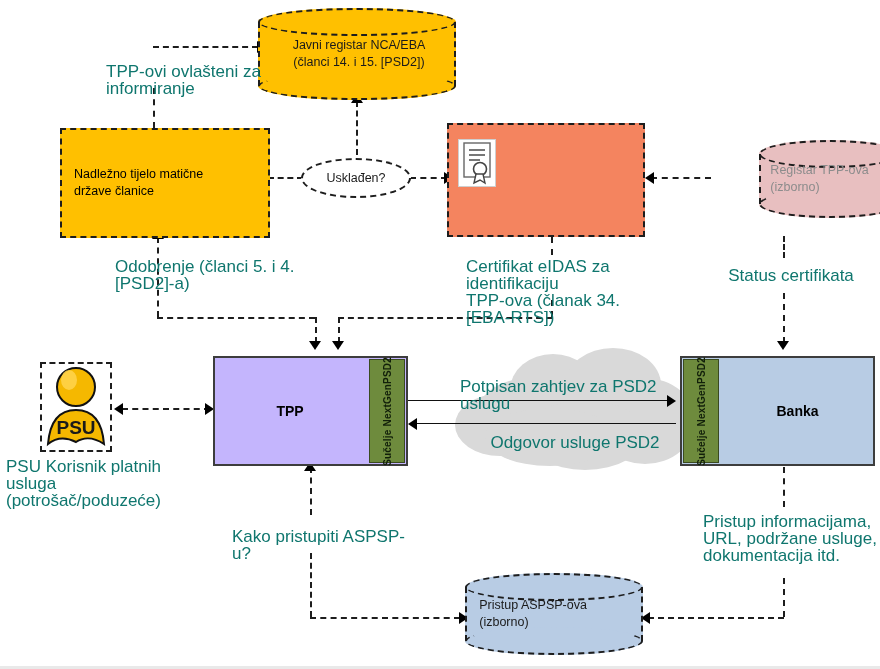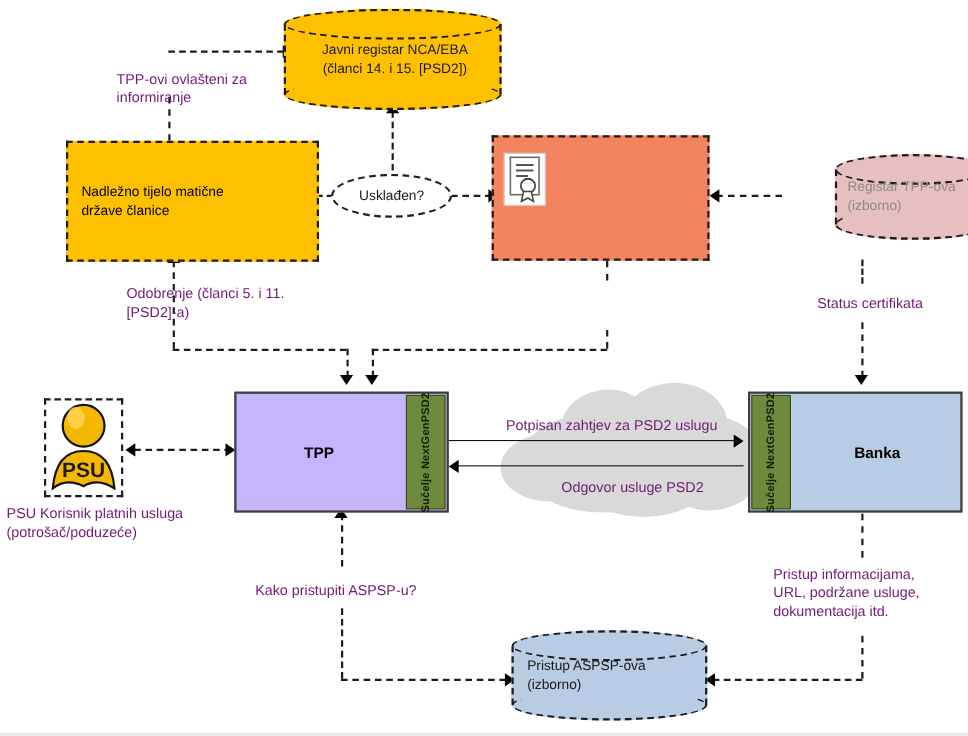--- a/index.html
+++ b/index.html
@@ -1,18 +1,18 @@
 <!DOCTYPE html>
 <html><head>
 <meta charset="utf-8">
 <style>
   html,body{margin:0;padding:0;background:#ffffff;}
   body{font-family:"Liberation Sans", sans-serif;}
   #stage{position:relative;width:880px;height:669px;background:#ffffff;overflow:hidden;}
-  .lbl{position:absolute;font-size:13px;line-height:17px;color:#701a75;white-space:pre-line;}
+  .lbl{position:absolute;font-size:17px;line-height:17px;color:#0f766e;white-space:pre-line;}
 
   
   .cyl{position:absolute;}
   .cyl .body{position:absolute;left:0;right:0;top:14px;bottom:14px;border-left:2px dashed #1d1d1d;border-right:2px dashed #1d1d1d;}
   .cyl .bot{position:absolute;left:0;right:0;bottom:0;height:28px;border:2px dashed #1d1d1d;border-radius:50%;box-sizing:border-box;border-top-color:transparent;}
   .cyl .fillbody{position:absolute;left:0;right:0;top:14px;bottom:14px;}
   .cyl .filltop{position:absolute;left:0;right:0;top:0;height:28px;border-radius:50%;}
   .cyl .fillbot{position:absolute;left:0;right:0;bottom:0;height:28px;border-radius:50%;}
   .cyl .cap{position:absolute;left:0;right:0;top:0;height:28px;border:2px dashed #1d1d1d;border-radius:50%;box-sizing:border-box;}
   .cyl .txt{position:absolute;left:8%;right:6%;top:50%;transform:translateY(-50%);font-size:12.5px;line-height:17px;white-space:pre-line;}
@@ -112,21 +112,21 @@
     <div class="fillbody" style="background:#FFC000;"></div>
     <div class="fillbot" style="background:#FFC000;"></div>
     <div class="filltop" style="background:#FFC000;"></div>
     <div class="body"></div>
     <div class="bot"></div>
     <div class="cap"></div>
     <div class="txt ctr" style="color:#1a1a1a;display:block;text-align:center;">Javni registar NCA/EBA
 (članci 14. i 15. [PSD2])</div>
   </div>
 
-  <div class="rbox dashed ctr" style="left:60px;top:128px;width:230px;height:110px;background:#FFC000;">
+  <div class="rbox dashed ctr" style="left:60px;top:128px;width:210px;height:110px;background:#FFC000;">
     <div style="font-size:12.5px;line-height:17px;white-space:pre-line;text-align:left;padding-left:12px;width:100%;box-sizing:border-box;">Nadležno tijelo matične
 države članice</div>
   </div>
 
   <div class="ellipse" style="left:301px;top:158px;width:110px;height:40px;">
     <span>Usklađen?</span>
   </div>
 
   <div class="rbox dashed" style="left:447px;top:123px;width:198px;height:114px;background:#F4845F;">
     <div class="certicon" style="left:9px;top:14px;width:36px;height:46px;">
@@ -188,22 +188,24 @@
       <ellipse cx="27" cy="16" rx="8" ry="10" fill="#FFD34D" opacity="0.85"></ellipse>
       <path d="M6 80 C8 56 18 46 34 46 C50 46 60 56 62 80 C50 72 40 74 34 78 C26 74 16 72 6 80 Z" fill="#F5B800" stroke="#111" stroke-width="2"></path>
       <text x="34" y="70" text-anchor="middle" font-family="Liberation Sans, sans-serif" font-size="19" font-weight="bold" fill="#1a1a1a">PSU</text>
     </svg>
   </div>
   <div class="lbl" style="left:6px;top:458px;width:200px;">PSU Korisnik platnih usluga
 (potrošač/poduzeće)</div>
 
   <div class="lbl" style="left:106px;top:63px;width:170px;">TPP-ovi ovlašteni za
 informiranje</div>
-  <div class="lbl" style="left:115px;top:258px;width:180px;">Odobrenje (članci 5. i 11.
+  <div class="lbl" style="left:115px;top:258px;width:180px;">Odobrenje (članci 5. i 4.
 [PSD2]-a)</div>
+  <div class="lbl" style="left:466px;top:258px;width:200px;">Certifikat eIDAS za identifikaciju
+TPP-ova (članak 34. [EBA-RTS])</div>
   <div class="lbl" style="left:716px;top:267px;width:150px;text-align:center;">Status certifikata</div>
   <div class="lbl" style="left:460px;top:378px;width:230px;">Potpisan zahtjev za PSD2 uslugu</div>
   <div class="lbl" style="left:468px;top:434px;width:214px;text-align:center;">Odgovor usluge PSD2</div>
   <div class="lbl" style="left:232px;top:528px;width:190px;">Kako pristupiti ASPSP-u?</div>
   <div class="lbl" style="left:703px;top:513px;width:175px;">Pristup informacijama,
 URL, podržane usluge,
 dokumentacija itd.</div>
 
   <div class="botline"></div>
 </div>

